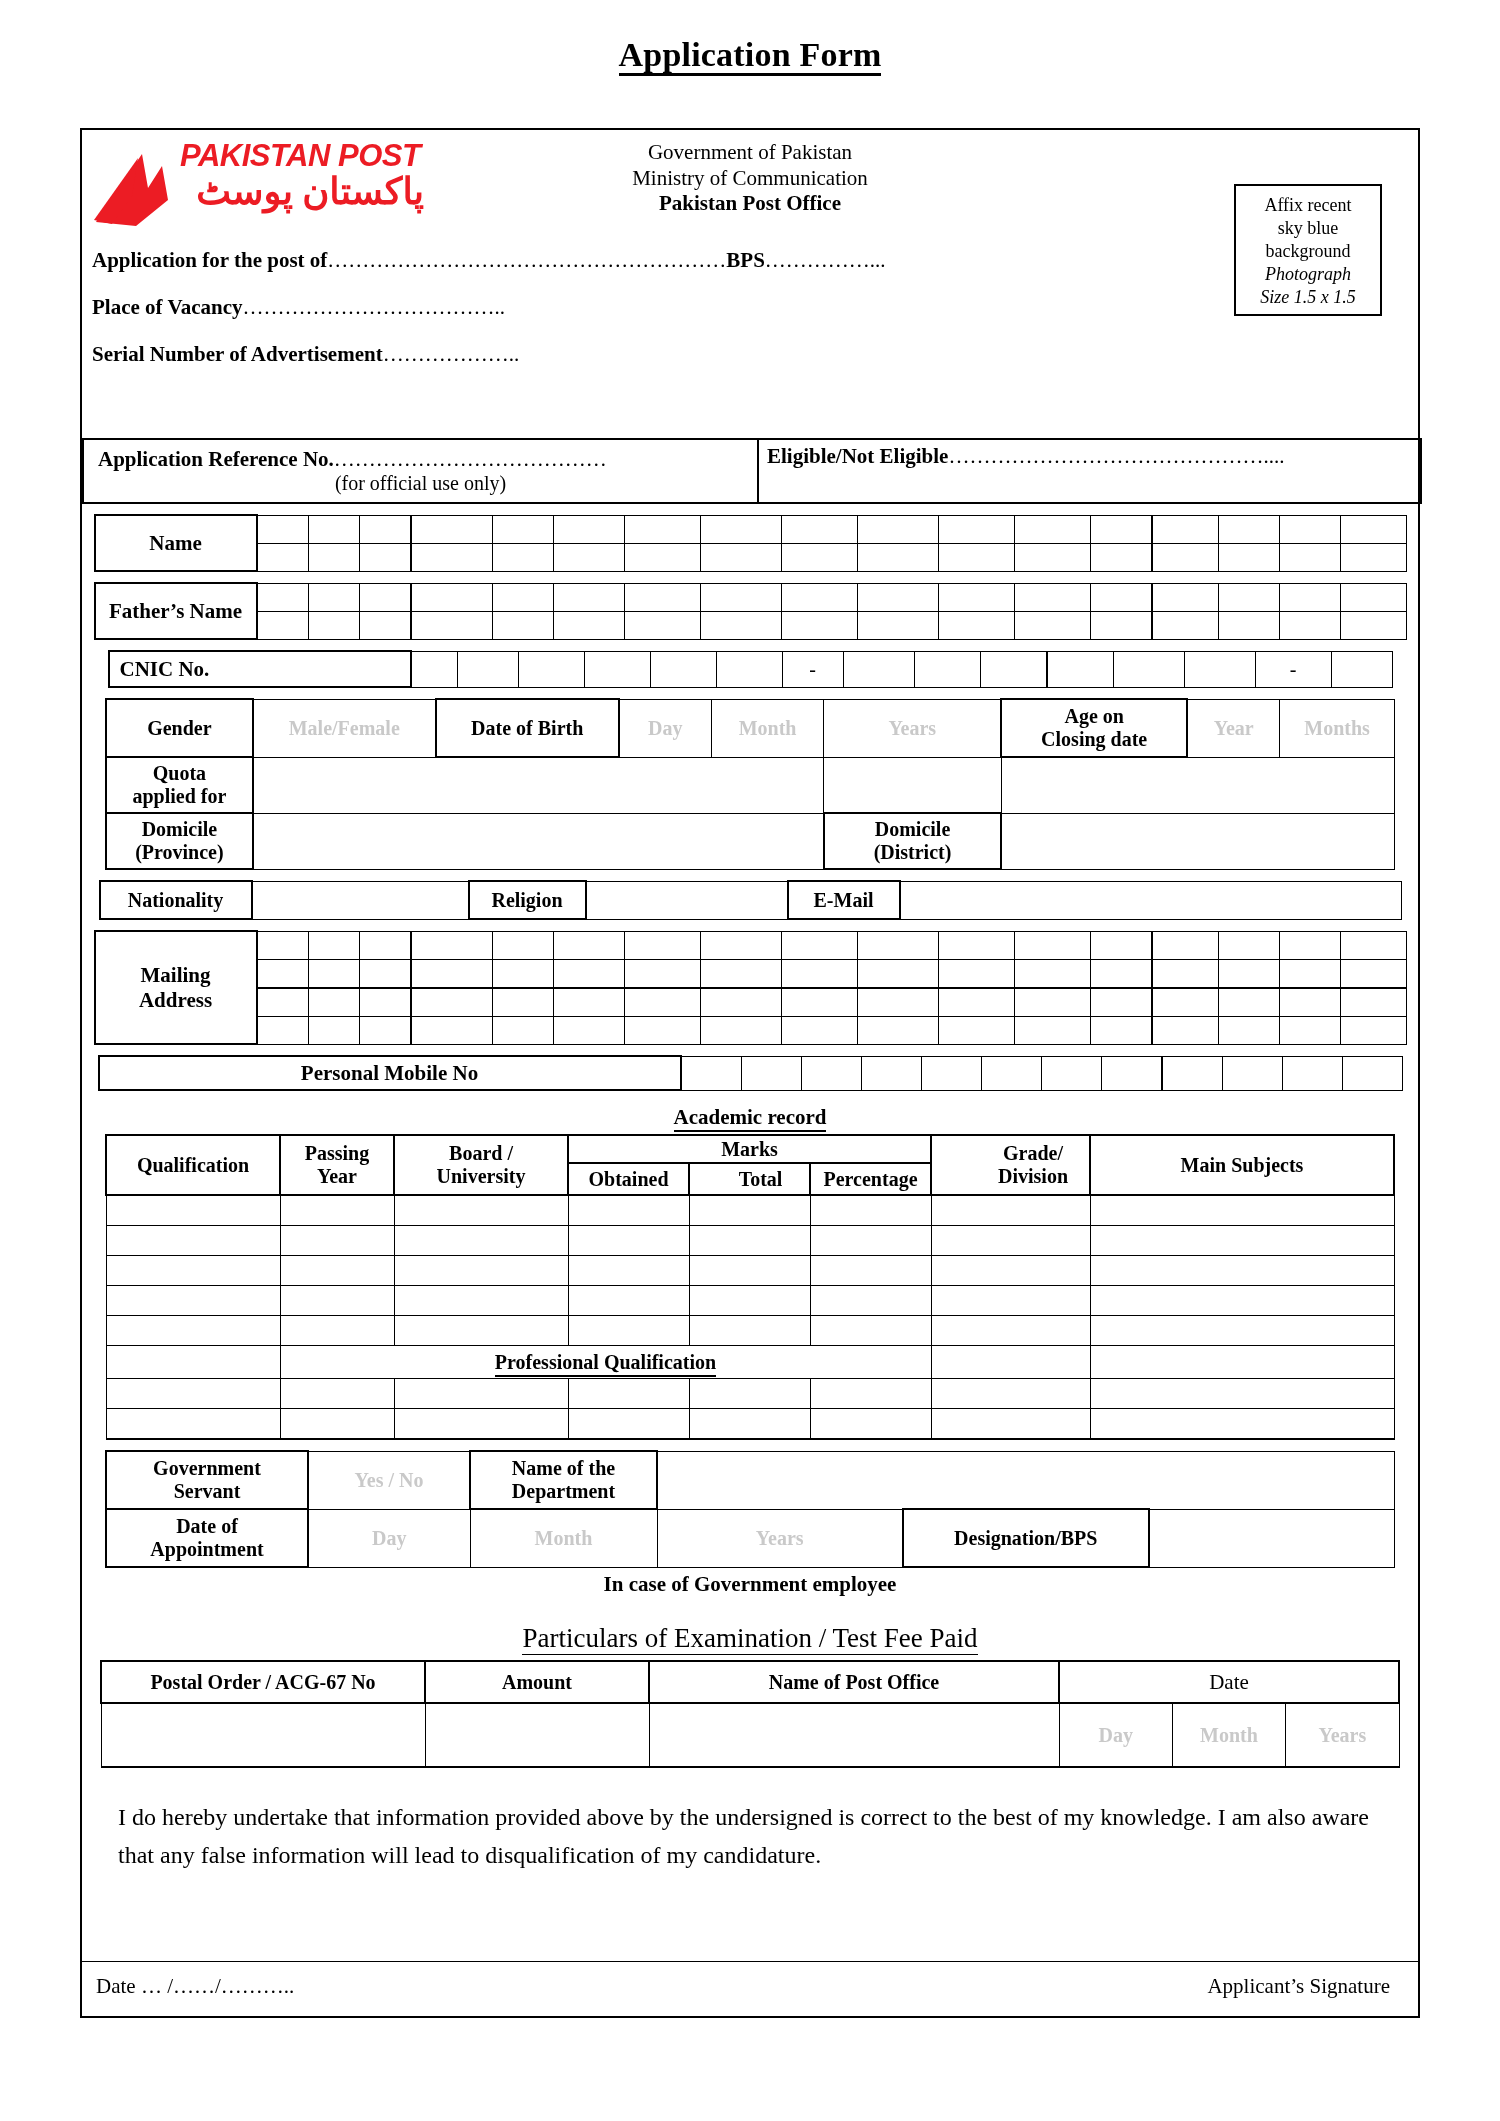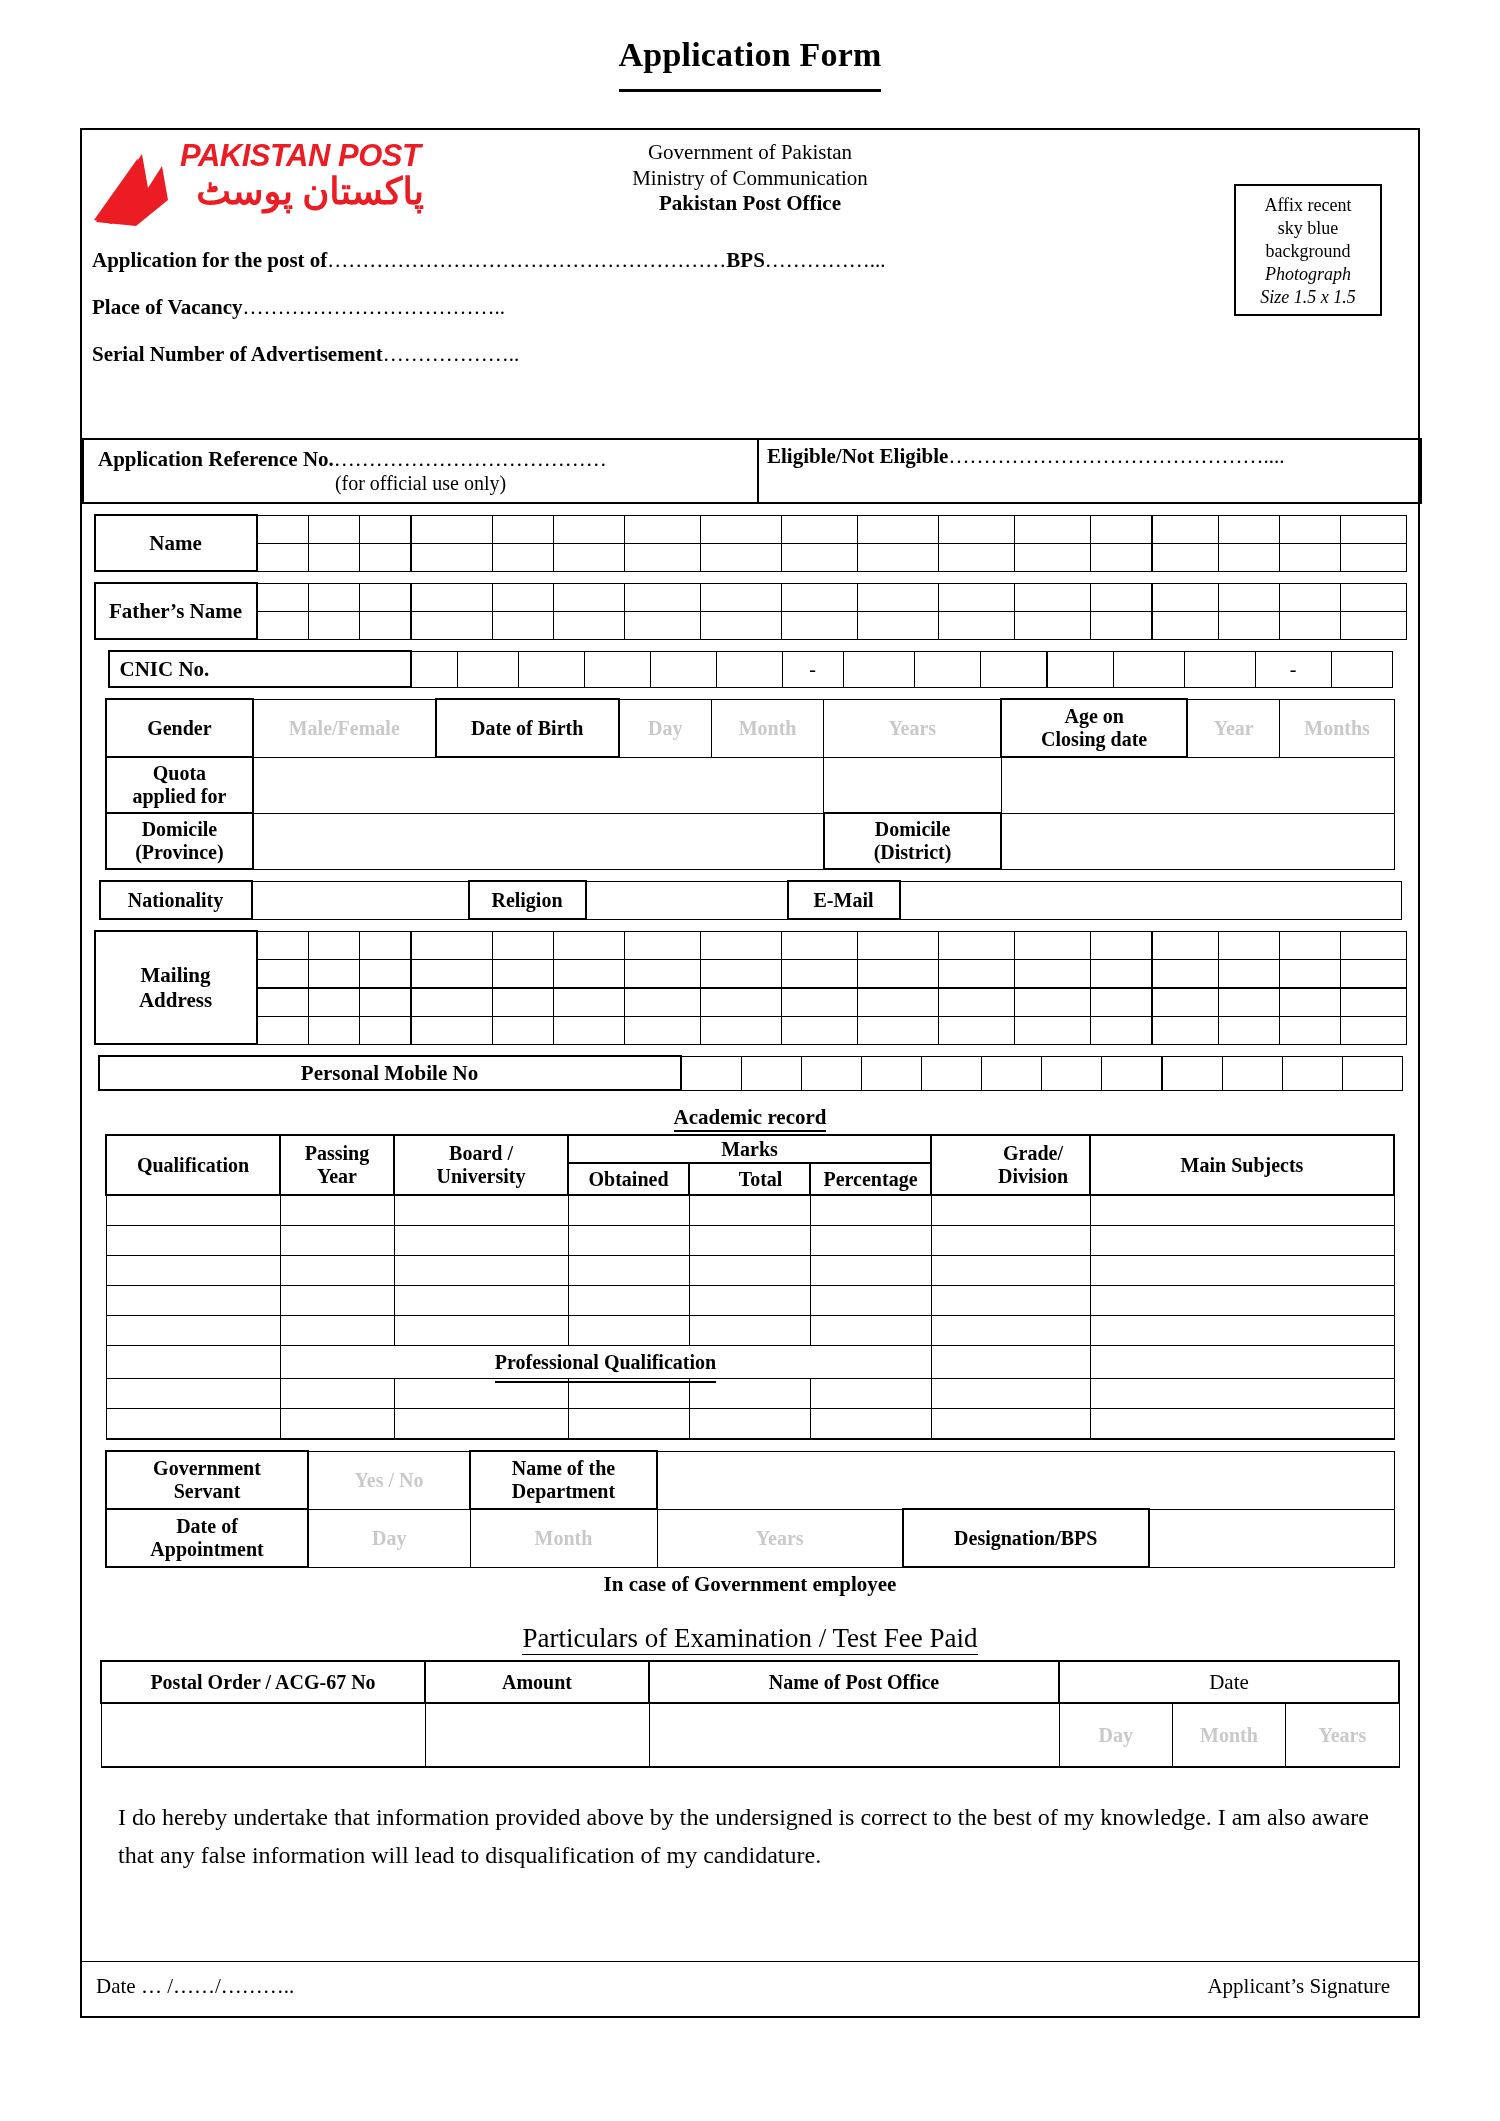--- a/index.html
+++ b/index.html
@@ -25,21 +25,21 @@
   .doc-title {
     text-align: center;
     font-size: 34px;
     font-weight: bold;
     padding-top: 36px;
     padding-bottom: 10px;
     letter-spacing: 0.2px;
   }
   .doc-title span {
     border-bottom: 3px solid #000;
-    padding-bottom: 16px;
+    padding-bottom: 0;
   }
 
   
   .form-frame {
     position: absolute;
     left: 80px;
     top: 128px;
     width: 1340px;
     height: 1890px;
     border: 2px solid #000;
@@ -198,21 +198,21 @@
     position: absolute; left: 14px; top: 12px;
   }
   .footer-row .sig-r {
     position: absolute; right: 28px; top: 12px;
   }
 
   .pq-banner {
     font-weight: bold;
     font-size: 21px;
   }
-  .pq-banner span { border-bottom: 2px solid #000; padding-bottom: 8px; }
+  .pq-banner span { border-bottom: 2px solid #000; padding-bottom: 2px; }
 </style>
 </head>
 <body>
 
 <div class="page">
 
   <div class="doc-title">
     <span>Application Form</span>
   </div>
 

